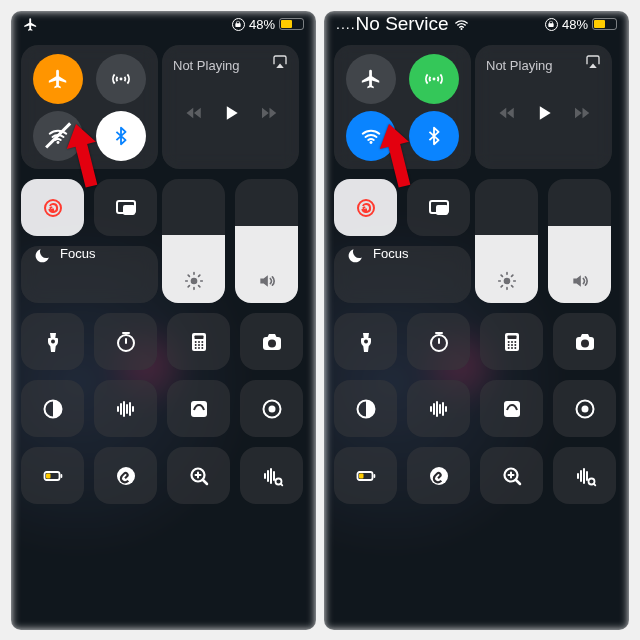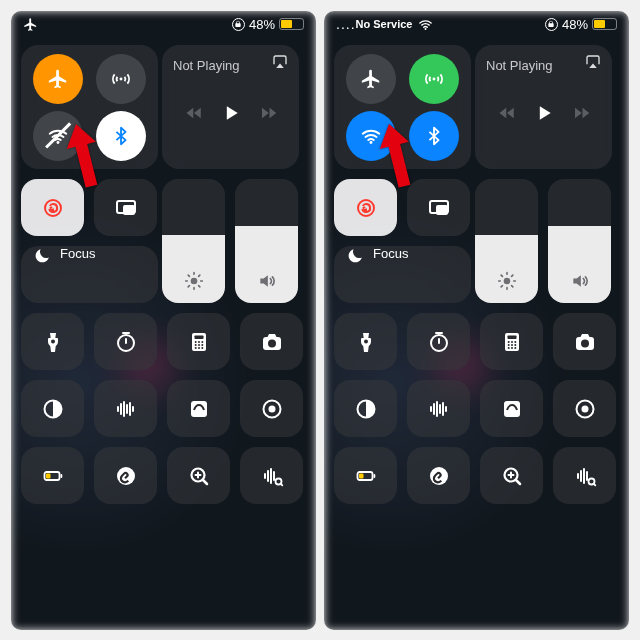--- a/index.html
+++ b/index.html
@@ -4,21 +4,21 @@
 <style>
   *{box-sizing:border-box;margin:0;padding:0;font-family:-apple-system,Helvetica,Arial,sans-serif}
   body{width:640px;height:640px;background:#f0f0f0;overflow:hidden}
   .frame{position:absolute;top:11px;width:305px;height:619px;border-radius:10px;overflow:hidden}
   .frame.left{left:11px}
   .frame.right{left:324px}
   .bg{position:absolute;inset:0;background:radial-gradient(circle at 22% 60%,#3a4a66 0%,#1e2934 40%),radial-gradient(circle at 78% 50%,#3e5a42 0%,#1e2e28 40%),linear-gradient(180deg,#1b1c21 0%,#16171b 100%);filter:blur(4px) brightness(.55)}
   .bg::after{content:"";position:absolute;top:50%;left:30%;width:90px;height:90px;border-radius:50%;background:radial-gradient(circle,#d94a8a 0%,transparent 70%);filter:blur(10px);opacity:.55}
   .status{position:absolute;top:0;left:0;right:0;height:26px;display:flex;align-items:center;color:#fff;font-size:14px;padding:6px 12px;z-index:5}
   .status .sp{flex:1}
-  .status .svc{font-size:11px;font-weight:700;margin-right:4px}
+  .status .svc{font-size:19px;font-weight:400;margin-right:4px}
   .status .wifi-st{margin-left:2px}
   .batpct{font-size:13px;margin:0 4px 0 2px;font-weight:500}
   .batpill{width:25px;height:12px;border:1.5px solid rgba(255,255,255,.45);border-radius:3px;position:relative;overflow:hidden}
   .batpill::after{content:"";position:absolute;right:-4px;top:3px;width:2px;height:5px;background:rgba(255,255,255,.45);border-radius:0 2px 2px 0}
   .batfill{position:absolute;left:1px;top:1px;bottom:1px;border-radius:1px;background:#ffcc00}
   .lockring{width:13px;height:13px;border:1.3px solid #fff;border-radius:50%;display:inline-flex;align-items:center;justify-content:center;font-size:8px;margin-right:2px}
   .lockring svg{width:8px;height:8px}
   .content{position:absolute;top:34px;left:10px;right:10px;bottom:10px;z-index:4}
 
   .row{display:flex;gap:4px;margin-bottom:10px}

